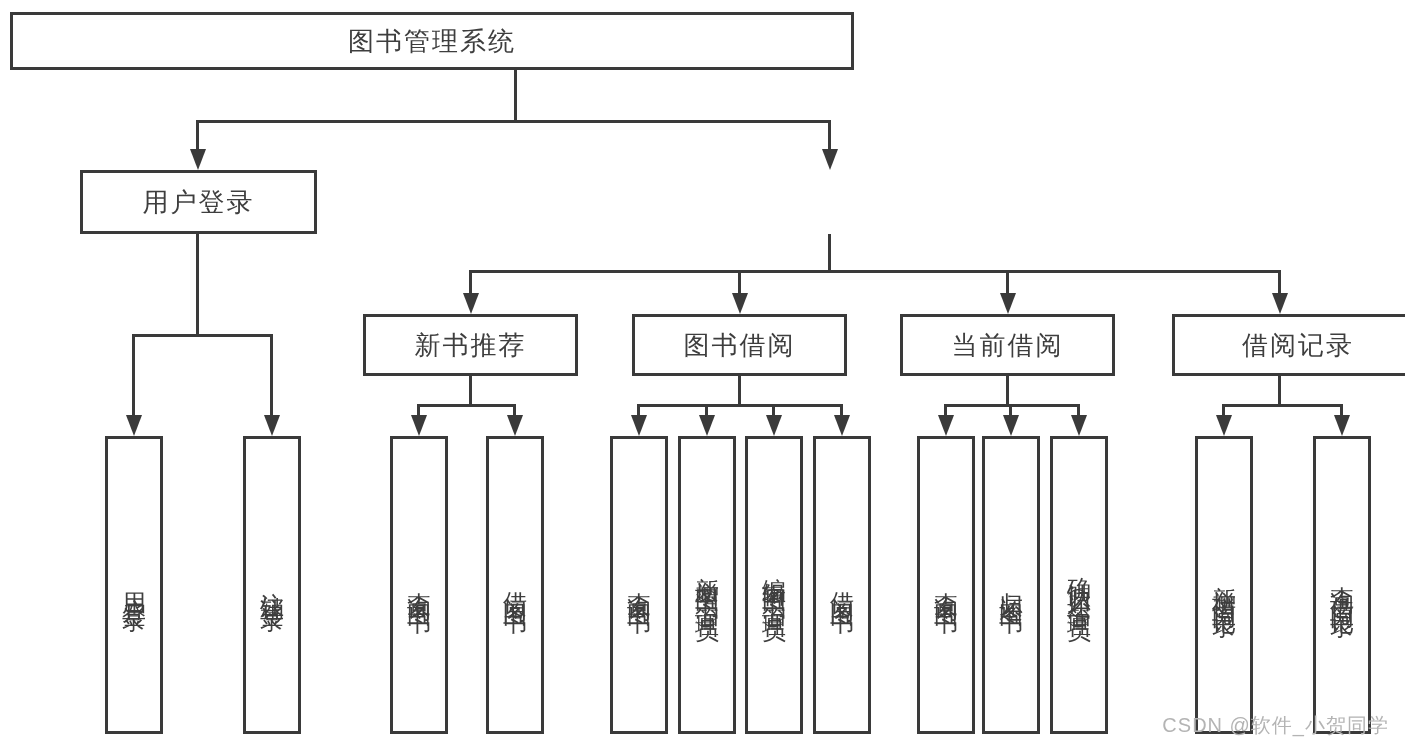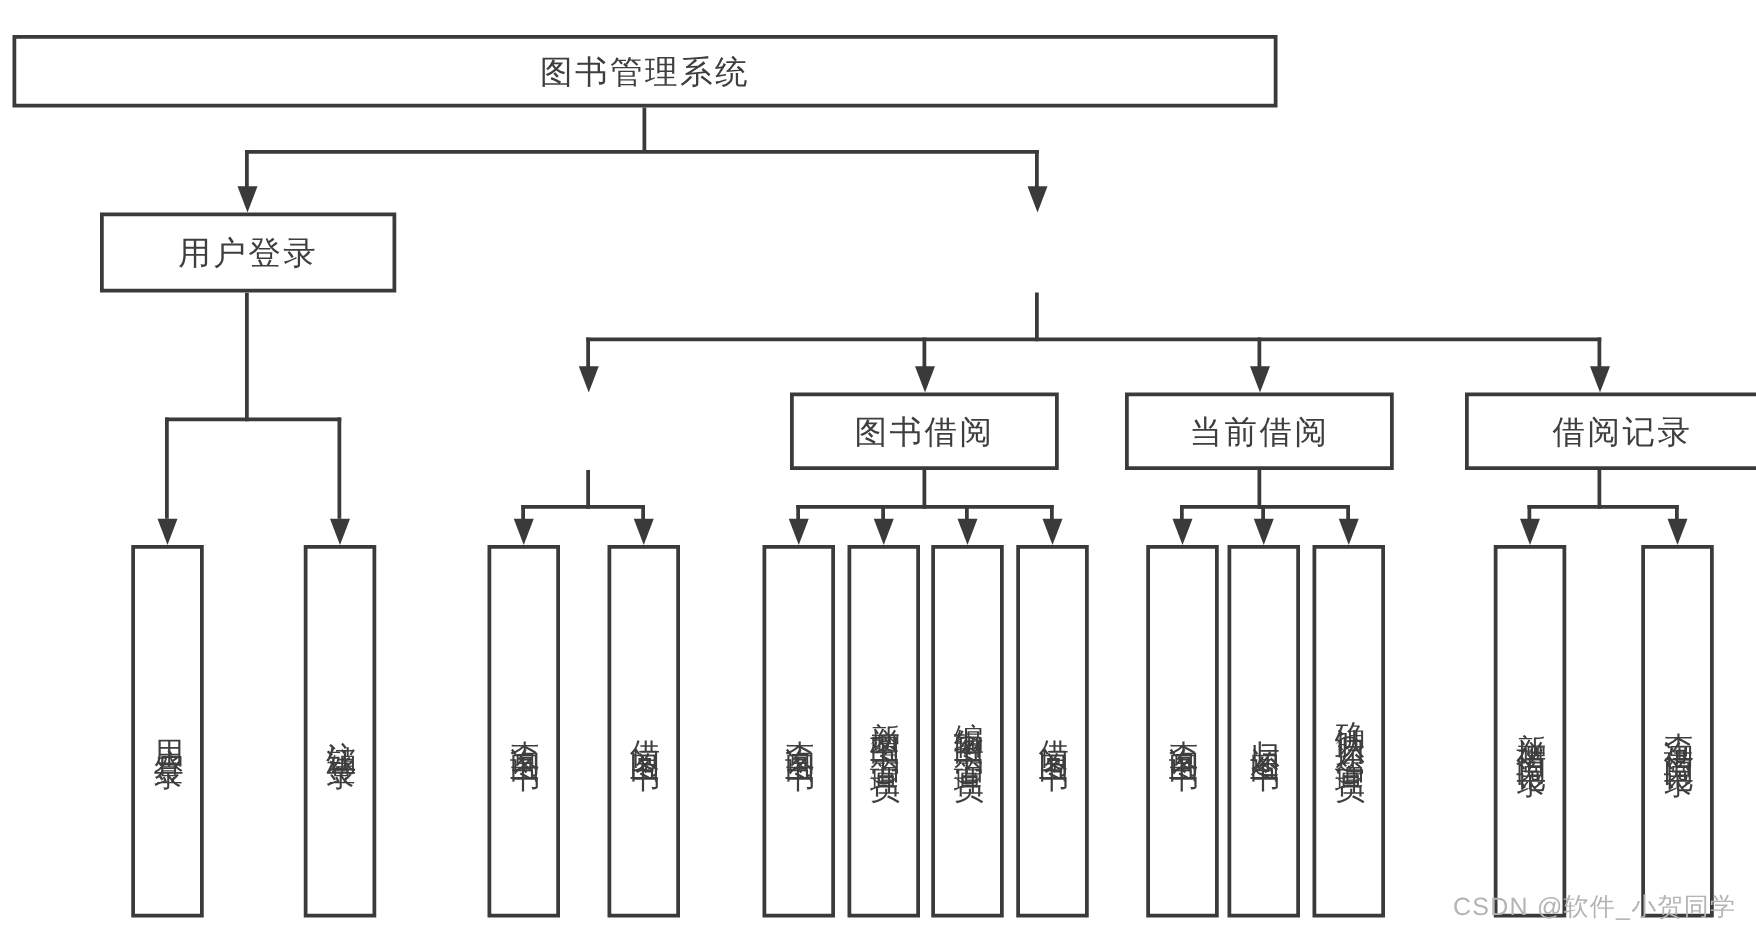--- a/index.html
+++ b/index.html
@@ -55,21 +55,21 @@
     white-space:nowrap;
     z-index:5;
     text-align:center;
   }
 </style>
 </head>
 <body>
 
 <div class="stage">
 
-  <div class="box" style="left:10px;top:28px;width:1012px;height:58px">
+  <div class="box" style="left:10px;top:12px;width:844px;height:58px">
     <span class="lbl">图书管理系统</span>
   </div>
 
   <div class="vline" style="left:514px;top:70px;height:52px"></div>
   <div class="hline" style="left:196px;top:120px;width:635px"></div>
   <div class="vline" style="left:196px;top:120px;height:30px"></div>
   <div class="arrow" style="left:190px;top:149px"></div>
   <div class="vline" style="left:828px;top:120px;height:30px"></div>
   <div class="arrow" style="left:822px;top:149px"></div>
 
@@ -88,20 +88,23 @@
   <div class="hline" style="left:469px;top:270px;width:812px"></div>
   <div class="vline" style="left:469px;top:270px;height:24px"></div>
   <div class="arrow" style="left:463px;top:293px"></div>
   <div class="vline" style="left:738px;top:270px;height:24px"></div>
   <div class="arrow" style="left:732px;top:293px"></div>
   <div class="vline" style="left:1006px;top:270px;height:24px"></div>
   <div class="arrow" style="left:1000px;top:293px"></div>
   <div class="vline" style="left:1278px;top:270px;height:24px"></div>
   <div class="arrow" style="left:1272px;top:293px"></div>
 
+  <div class="box" style="left:363px;top:314px;width:215px;height:62px">
+    <span class="lbl">新书推荐</span>
+  </div>
   <div class="box" style="left:632px;top:314px;width:215px;height:62px">
     <span class="lbl">图书借阅</span>
   </div>
   <div class="box" style="left:900px;top:314px;width:215px;height:62px">
     <span class="lbl">当前借阅</span>
   </div>
   <div class="box" style="left:1172px;top:314px;width:252px;height:62px">
     <span class="lbl">借阅记录</span>
   </div>
 

